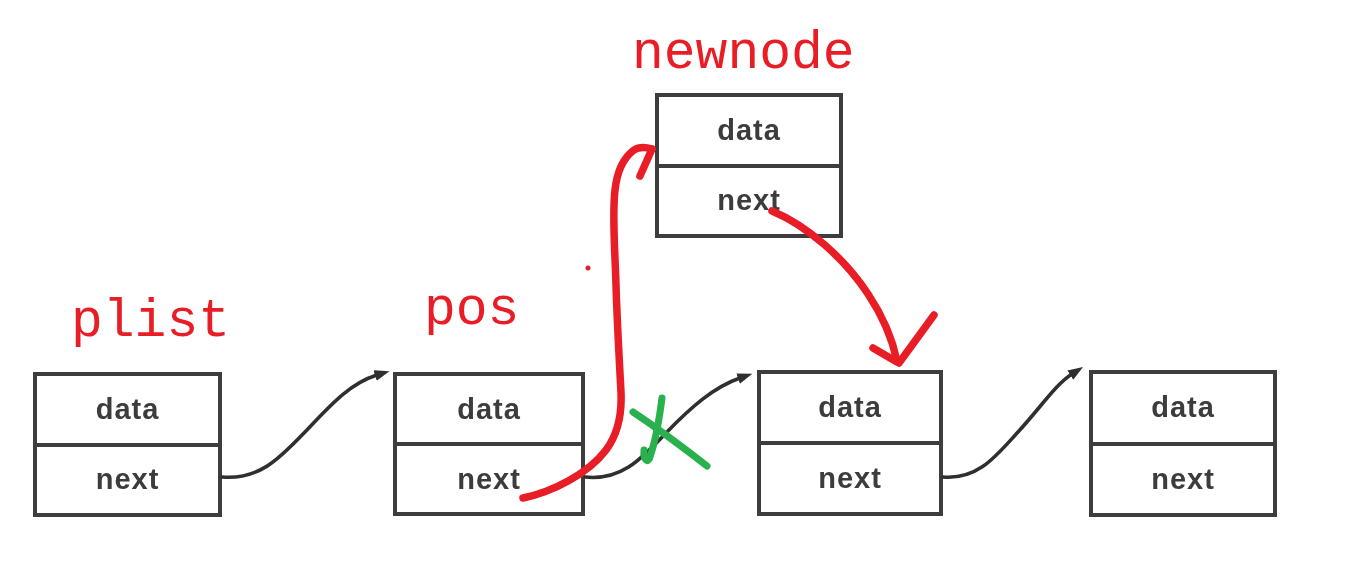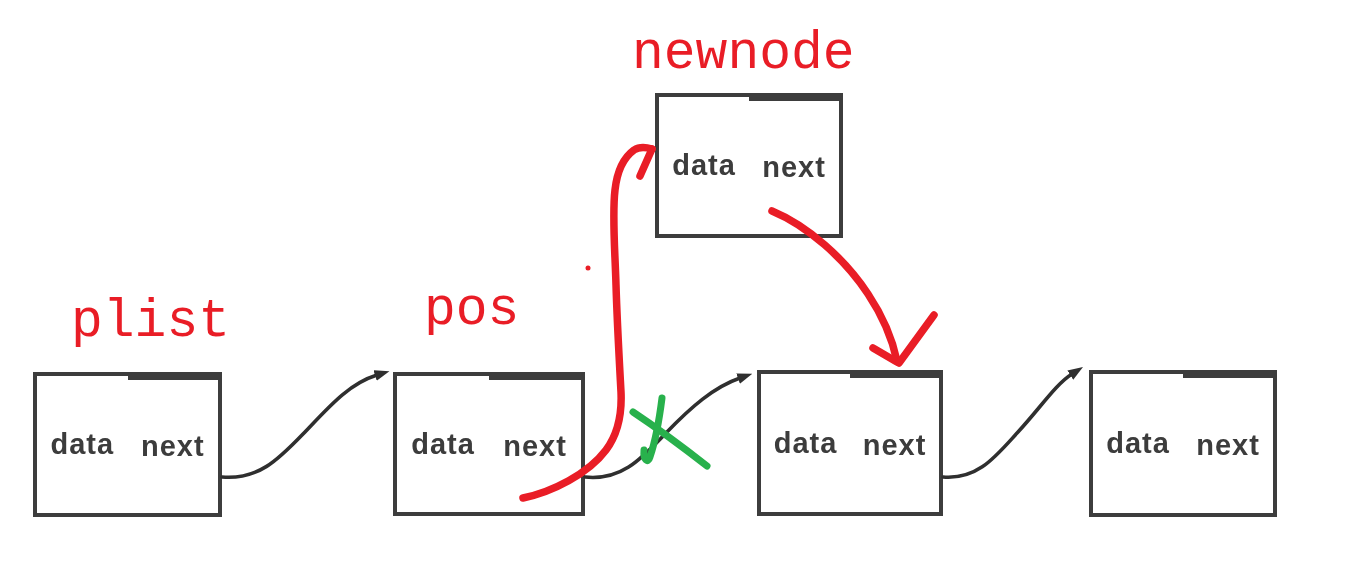--- a/index.html
+++ b/index.html
@@ -17,21 +17,21 @@
     background:var(--background);
     overflow:hidden;
     font-family:"Liberation Sans", sans-serif;
   }
   .node{
     position:absolute;
     border:4px solid var(--box-border);
     background:var(--background);
     box-sizing:border-box;
     display:flex;
-    flex-direction:row;
+    flex-direction:column;
     text-align:right;
   }
   .cell{
     flex:1;
     display:flex;
     align-items:center;
     justify-content:center;
     font-weight:bold;
     font-size:29px;
     letter-spacing:1px;

